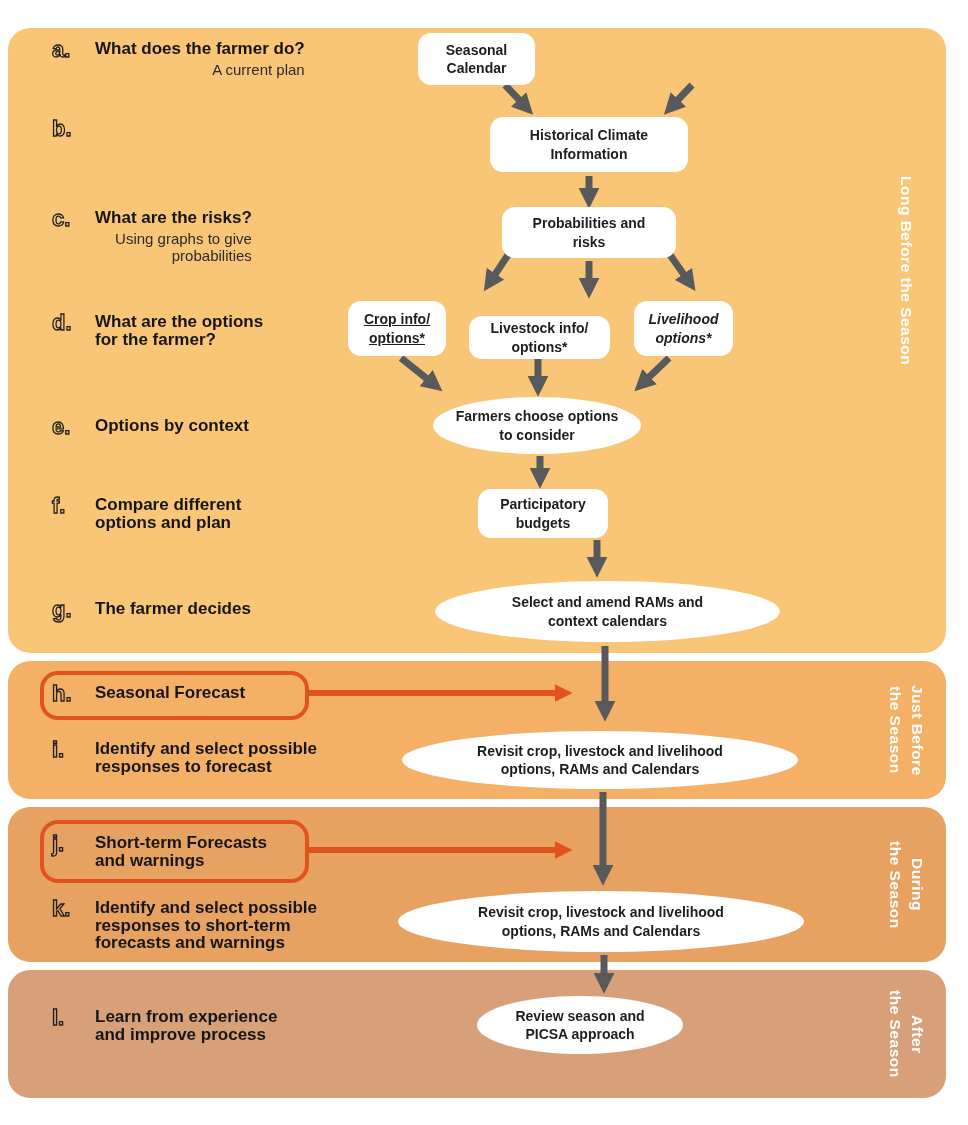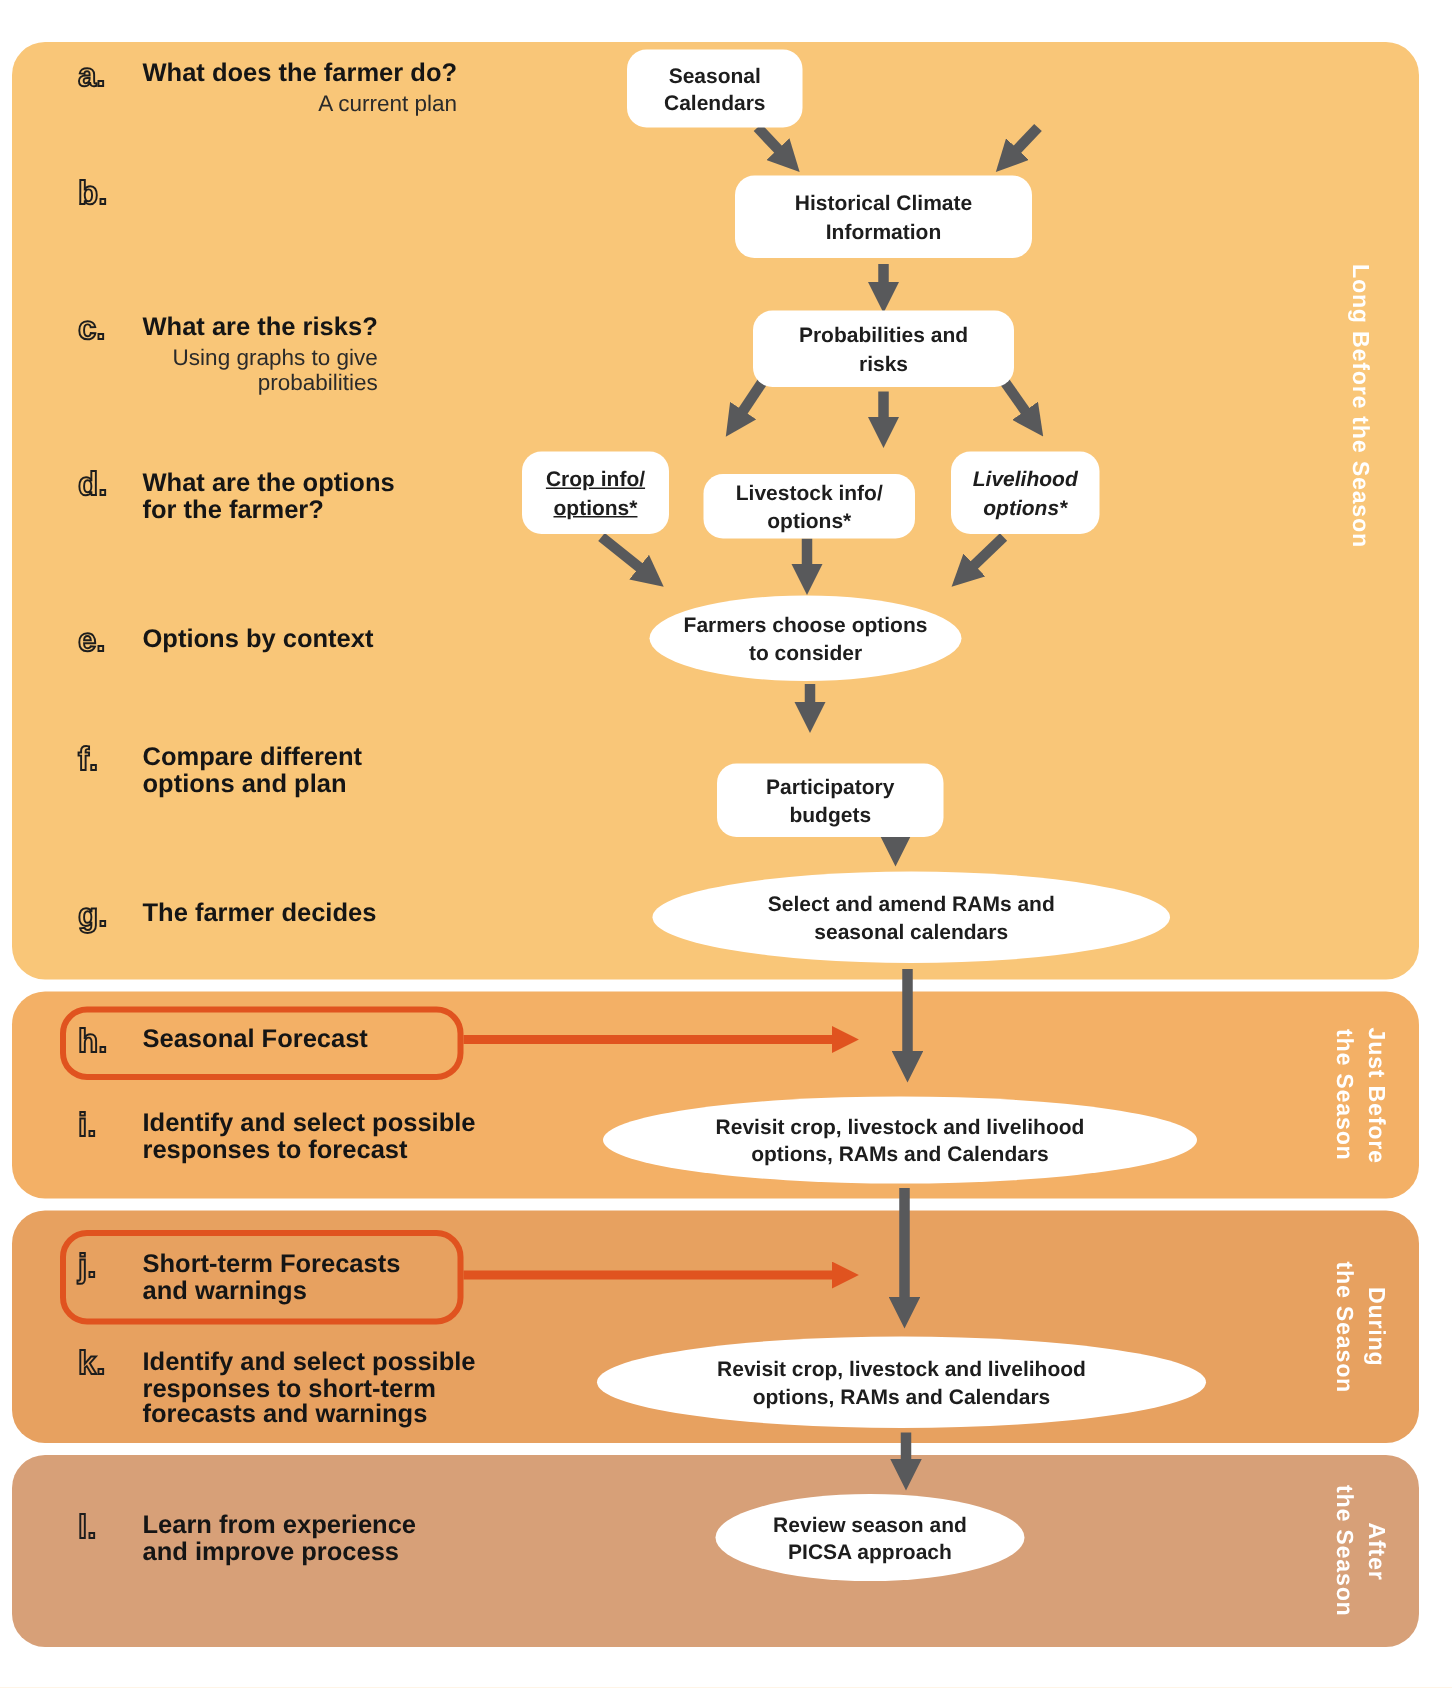--- a/index.html
+++ b/index.html
@@ -174,37 +174,37 @@
   </div>
   <div class="item" style="left:52px;top:1008px;">
     <span class="letter">l.</span>
     <div class="itxt">
         <div class="ititle">Learn from experience
 and improve process</div>
       </div>
   </div>
 
   <div class="node" style="left:418px;top:33px;width:117px;height:52px;">Seasonal
-Calendars</div>
+Calendar</div>
   <div class="node" style="left:490px;top:117px;width:198px;height:55px;">Historical Climate
 Information</div>
   <div class="node" style="left:502px;top:207px;width:174px;height:51px;">Probabilities and
 risks</div>
   <div class="node" style="left:348px;top:301px;width:98px;height:55px;text-decoration:underline;">Crop info/
 options*</div>
   <div class="node" style="left:469px;top:316px;width:141px;height:43px;">Livestock info/
 options*</div>
   <div class="node" style="left:634px;top:301px;width:99px;height:55px;font-style:italic;">Livelihood
 options*</div>
   <div class="ellipse" style="left:433px;top:397px;width:208px;height:57px;">Farmers choose options
 to consider</div>
-  <div class="node" style="left:478px;top:489px;width:151px;height:49px;margin-top:20px;">Participatory
+  <div class="node" style="left:478px;top:489px;width:130px;height:49px;">Participatory
 budgets</div>
   <div class="ellipse" style="left:435px;top:581px;width:345px;height:61px;">Select and amend RAMs and
-seasonal calendars</div>
+context calendars</div>
   <div class="ellipse" style="left:402px;top:731px;width:396px;height:58px;">Revisit crop, livestock and livelihood
 options, RAMs and Calendars</div>
   <div class="ellipse" style="left:398px;top:891px;width:406px;height:61px;">Revisit crop, livestock and livelihood
 options, RAMs and Calendars</div>
   <div class="ellipse" style="left:477px;top:996px;width:206px;height:58px;">Review season and
 PICSA approach</div>
 
 </div>
 
 </body></html>

